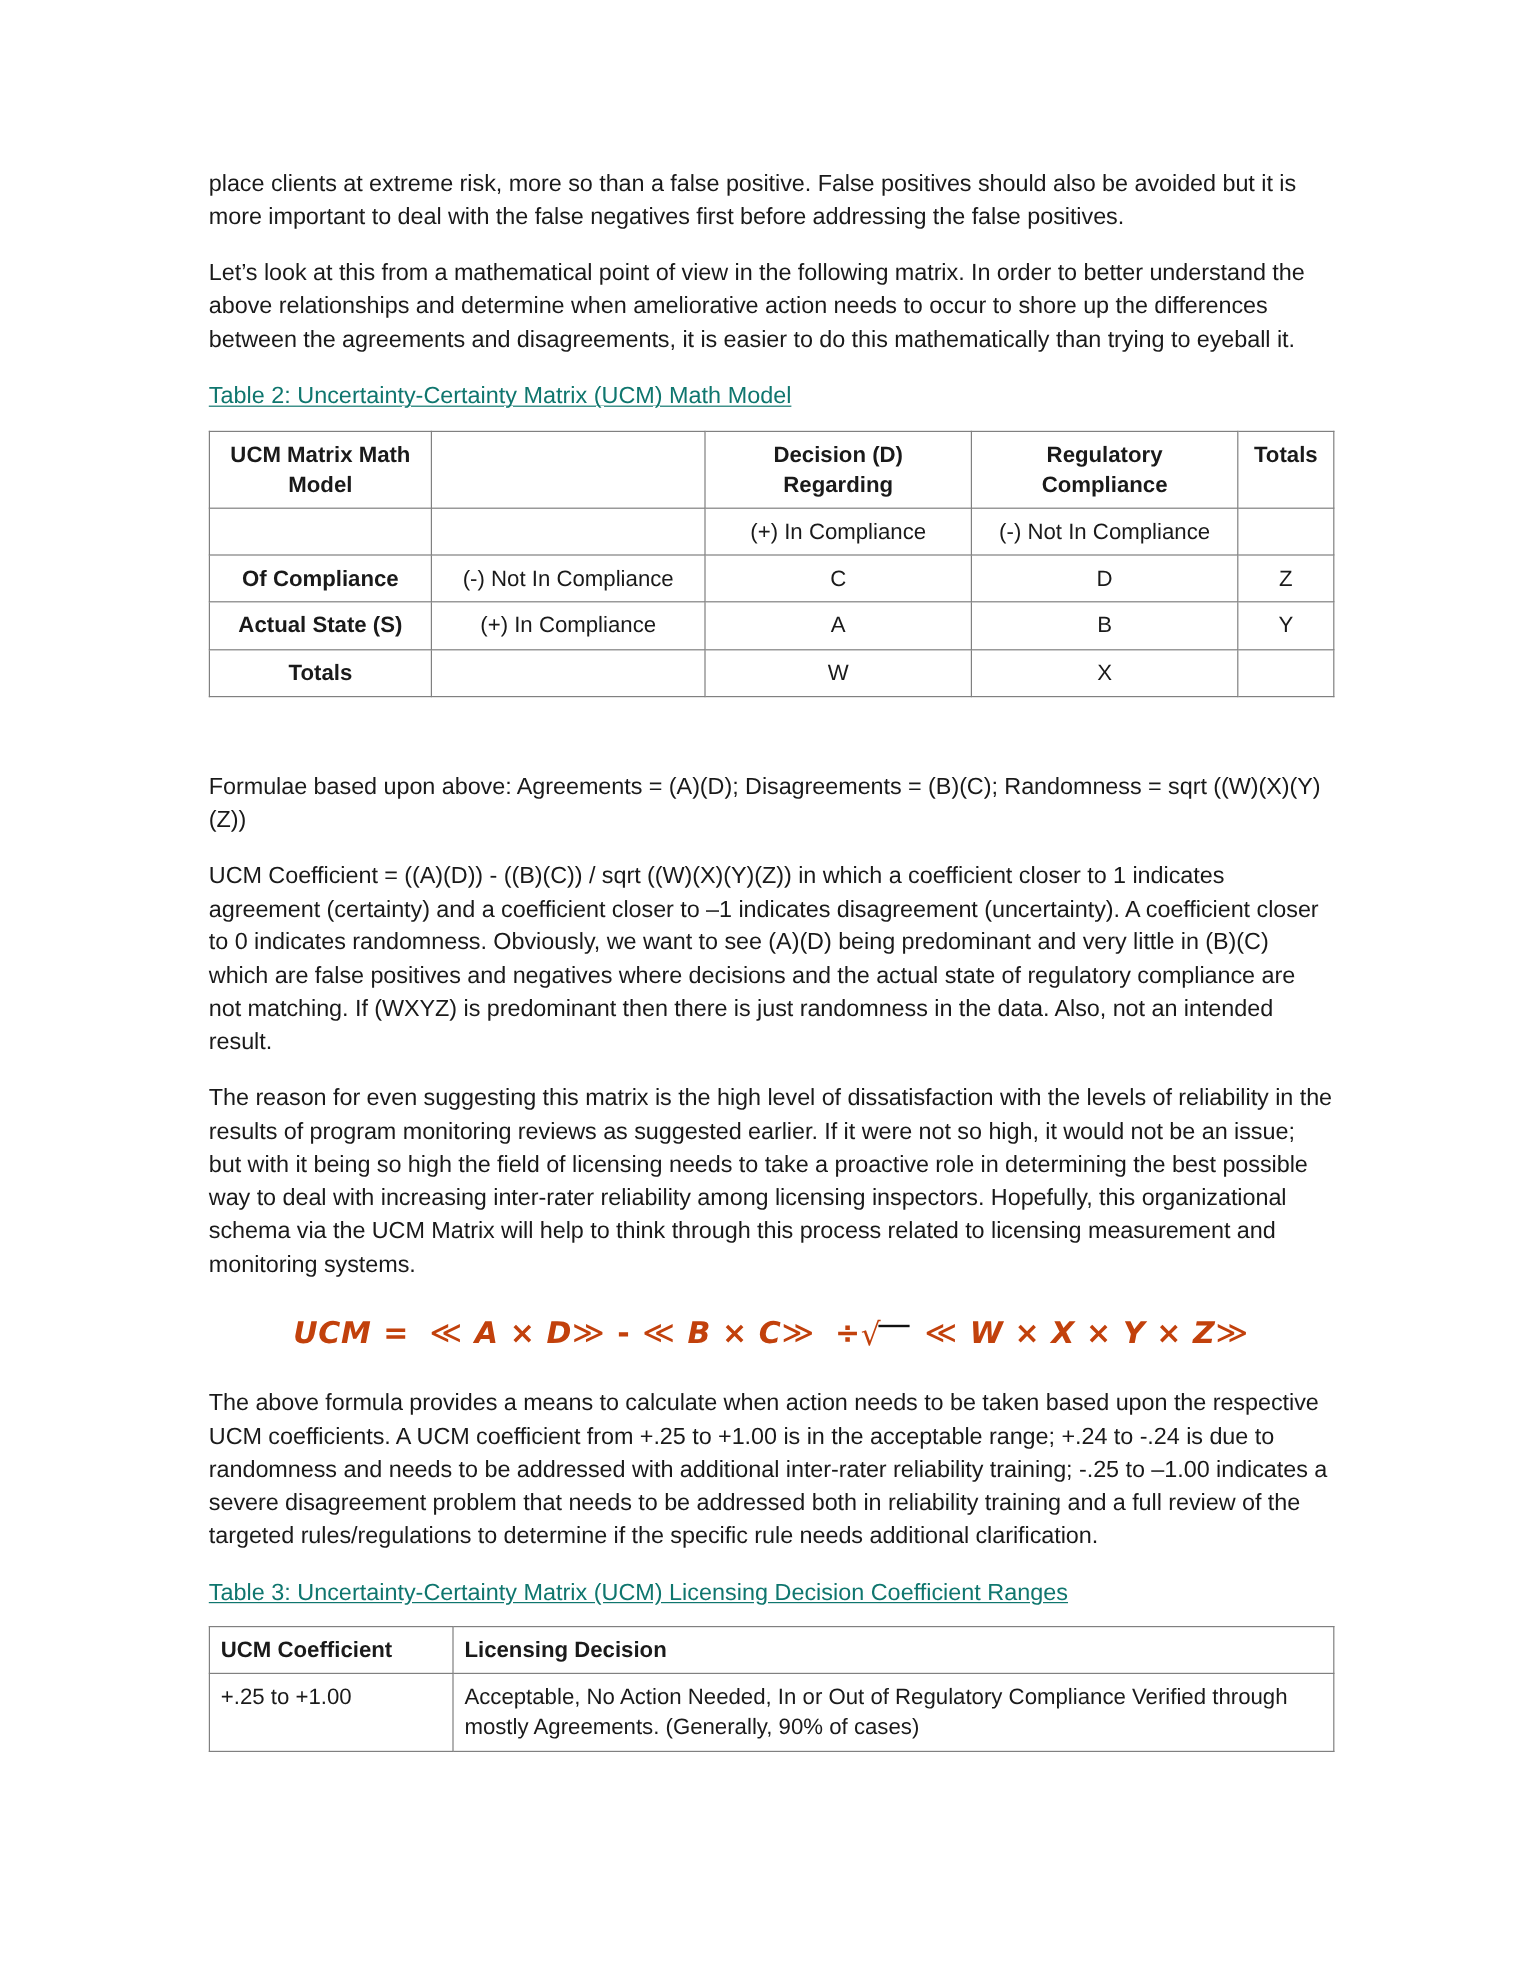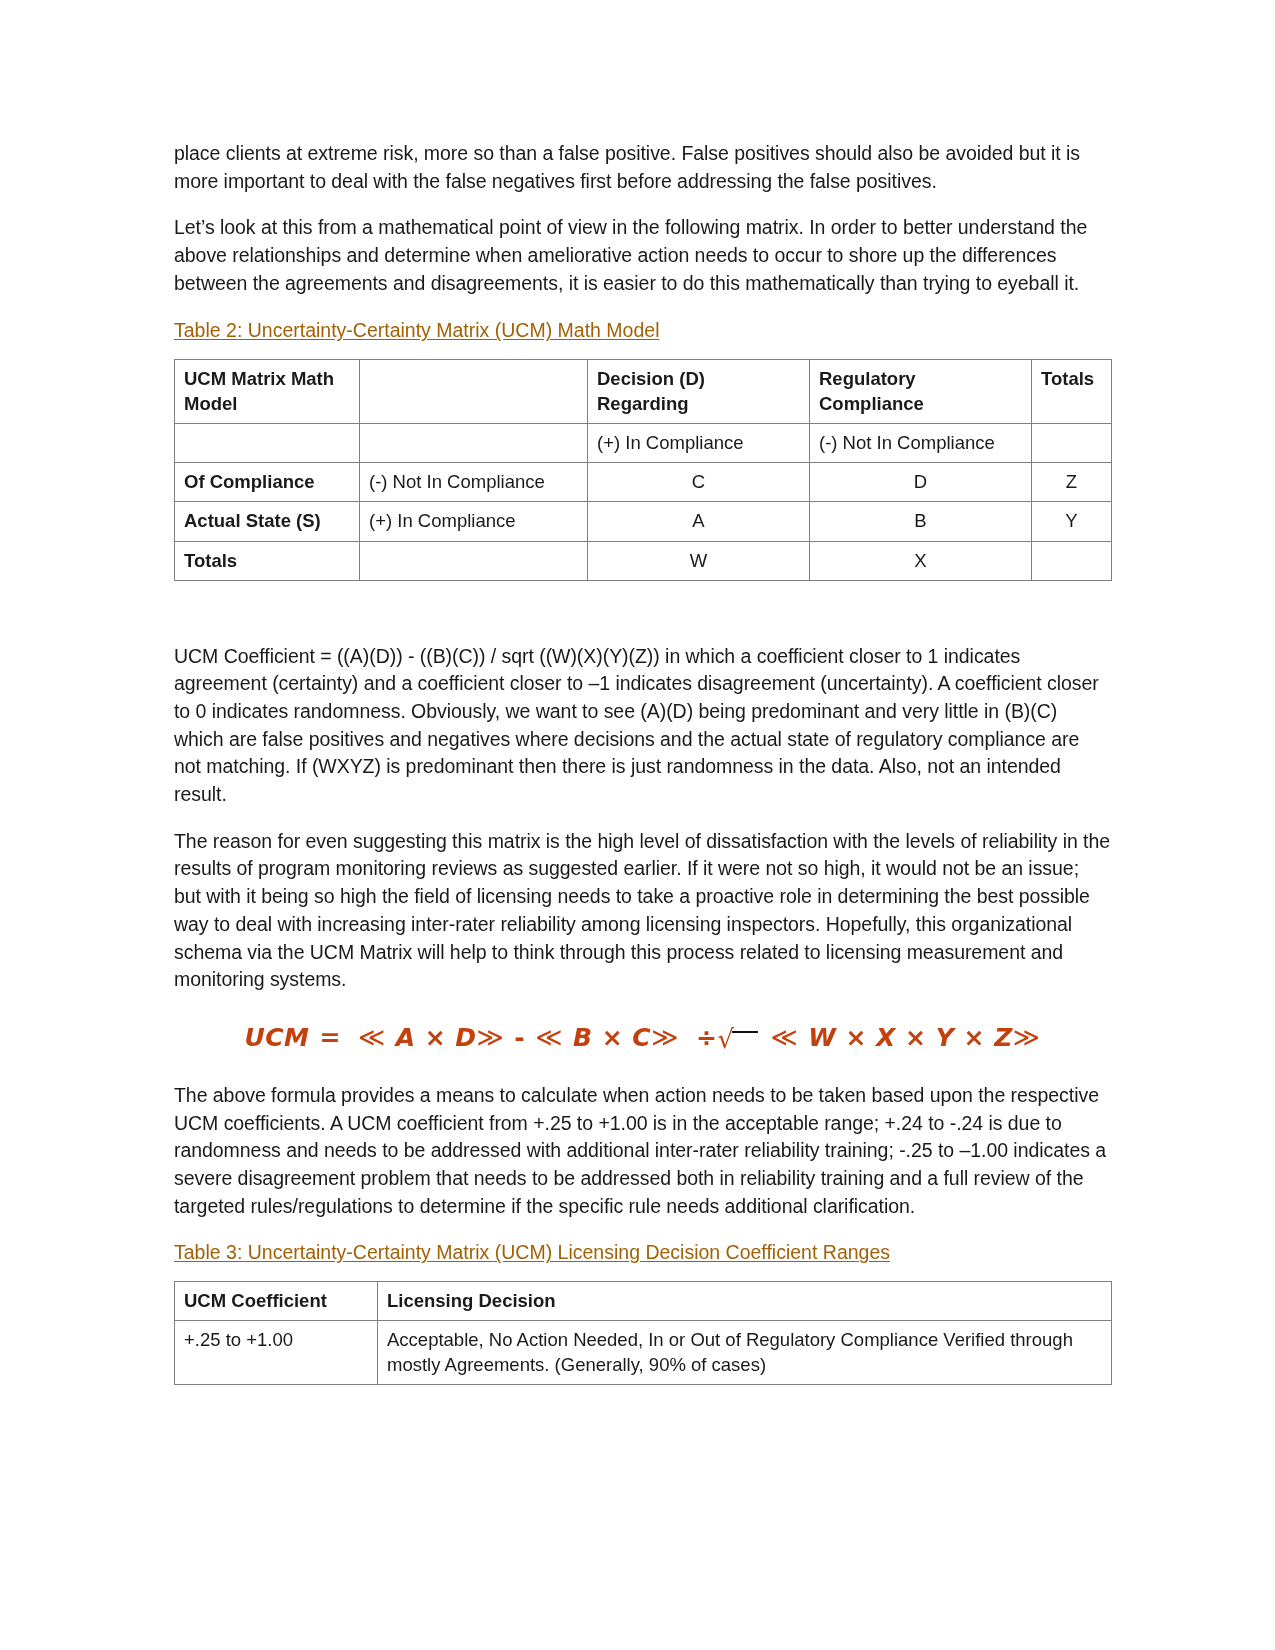--- a/index.html
+++ b/index.html
@@ -34,21 +34,21 @@
     text-align: left;
     letter-spacing: -0.05px;
   }
   p.body-text.tight {
     margin-bottom: 20px;
   }
   .table-caption {
     margin: 0 0 14px 0;
     font-size: 19.5px;
     line-height: 1.4;
-    color: #a16207;
+    color: #0f766e;
   }
   .table-caption span.underlined {
     text-decoration: underline;
     text-underline-offset: 2px;
   }
   table.doc-table {
     border-collapse: collapse;
     width: 937px;
     table-layout: fixed;
     margin: 0;
@@ -64,21 +64,21 @@
   table.doc-table td.bold { font-weight: bold; }
   table.doc-table td.center { text-align: center; }
 
   
   .t2 col.c1 { width: 185px; }
   .t2 col.c2 { width: 228px; }
   .t2 col.c3 { width: 222px; }
   .t2 col.c4 { width: 222px; }
   .t2 col.c5 { width: 80px; }
 
-  .t2 td { height: 18px; }
+  .t2 td { height: 18px; text-align: center; }
   .t2 tr.hdr td { height: 50px; }
 
   
   .t3 col.c1 { width: 203px; }
   .t3 col.c2 { width: 734px; }
   .t3 td { padding: 6px 10px 8px 10px; }
 
   .spacer-after-t2 { height: 62px; }
 
   .formula {
@@ -167,20 +167,21 @@
           <td></td>
           <td class="center">W</td>
           <td class="center">X</td>
           <td class="center"></td>
         </tr>
       </tbody>
     </table>
 
     <div class="spacer-after-t2"></div>
 
+    <p class="body-text">Formulae based upon above: Agreements = (A)(D); Disagreements = (B)(C); Randomness = sqrt ((W)(X)(Y)(Z))</p>
 
     <p class="body-text">UCM Coefficient = ((A)(D)) - ((B)(C)) / sqrt ((W)(X)(Y)(Z)) in which a coefficient closer to 1 indicates agreement (certainty) and a coefficient closer to –1 indicates disagreement (uncertainty).  A coefficient closer to 0 indicates randomness.  Obviously, we want to see (A)(D) being predominant and very little in (B)(C) which are false positives and negatives where decisions and the actual state of regulatory compliance are not matching.  If (WXYZ) is predominant then there is just randomness in the data.  Also, not an intended result.</p>
 
     <p class="body-text">The reason for even suggesting this matrix is the high level of dissatisfaction with the levels of reliability in the results of program monitoring reviews as suggested earlier.  If it were not so high, it would not be an issue; but with it being so high the field of licensing needs to take a proactive role in determining the best possible way to deal with increasing inter-rater reliability among licensing inspectors.  Hopefully, this organizational schema via the UCM Matrix will help to think through this process related to licensing measurement and monitoring systems.</p>
 
     <div class="formula">
       <span>UCM</span><span class="sp"></span><span class="op">=</span><span class="sp-wide"></span><span class="guil">≪</span><span class="sp"></span><span>A × D</span><span class="guil">≫</span><span class="sp"></span><span class="op">-</span><span class="sp"></span><span class="guil">≪</span><span class="sp"></span><span>B × C</span><span class="guil">≫</span><span class="sp-wide"></span><span class="op">÷</span><span class="radic">√</span><span class="radbar"></span><span class="sp"></span><span class="guil">≪</span><span class="sp"></span><span>W × X × Y × Z</span><span class="guil">≫</span>
     </div>
 
     <p class="body-text">The above formula provides a means to calculate when action needs to be taken based upon the respective UCM coefficients.  A UCM coefficient from +.25 to +1.00 is in the acceptable range; +.24 to -.24 is due to randomness and needs to be addressed with additional inter-rater reliability training; -.25 to –1.00 indicates a severe disagreement problem that needs to be addressed both in reliability training and a full review of the targeted rules/regulations to determine if the specific rule needs additional clarification.</p>

